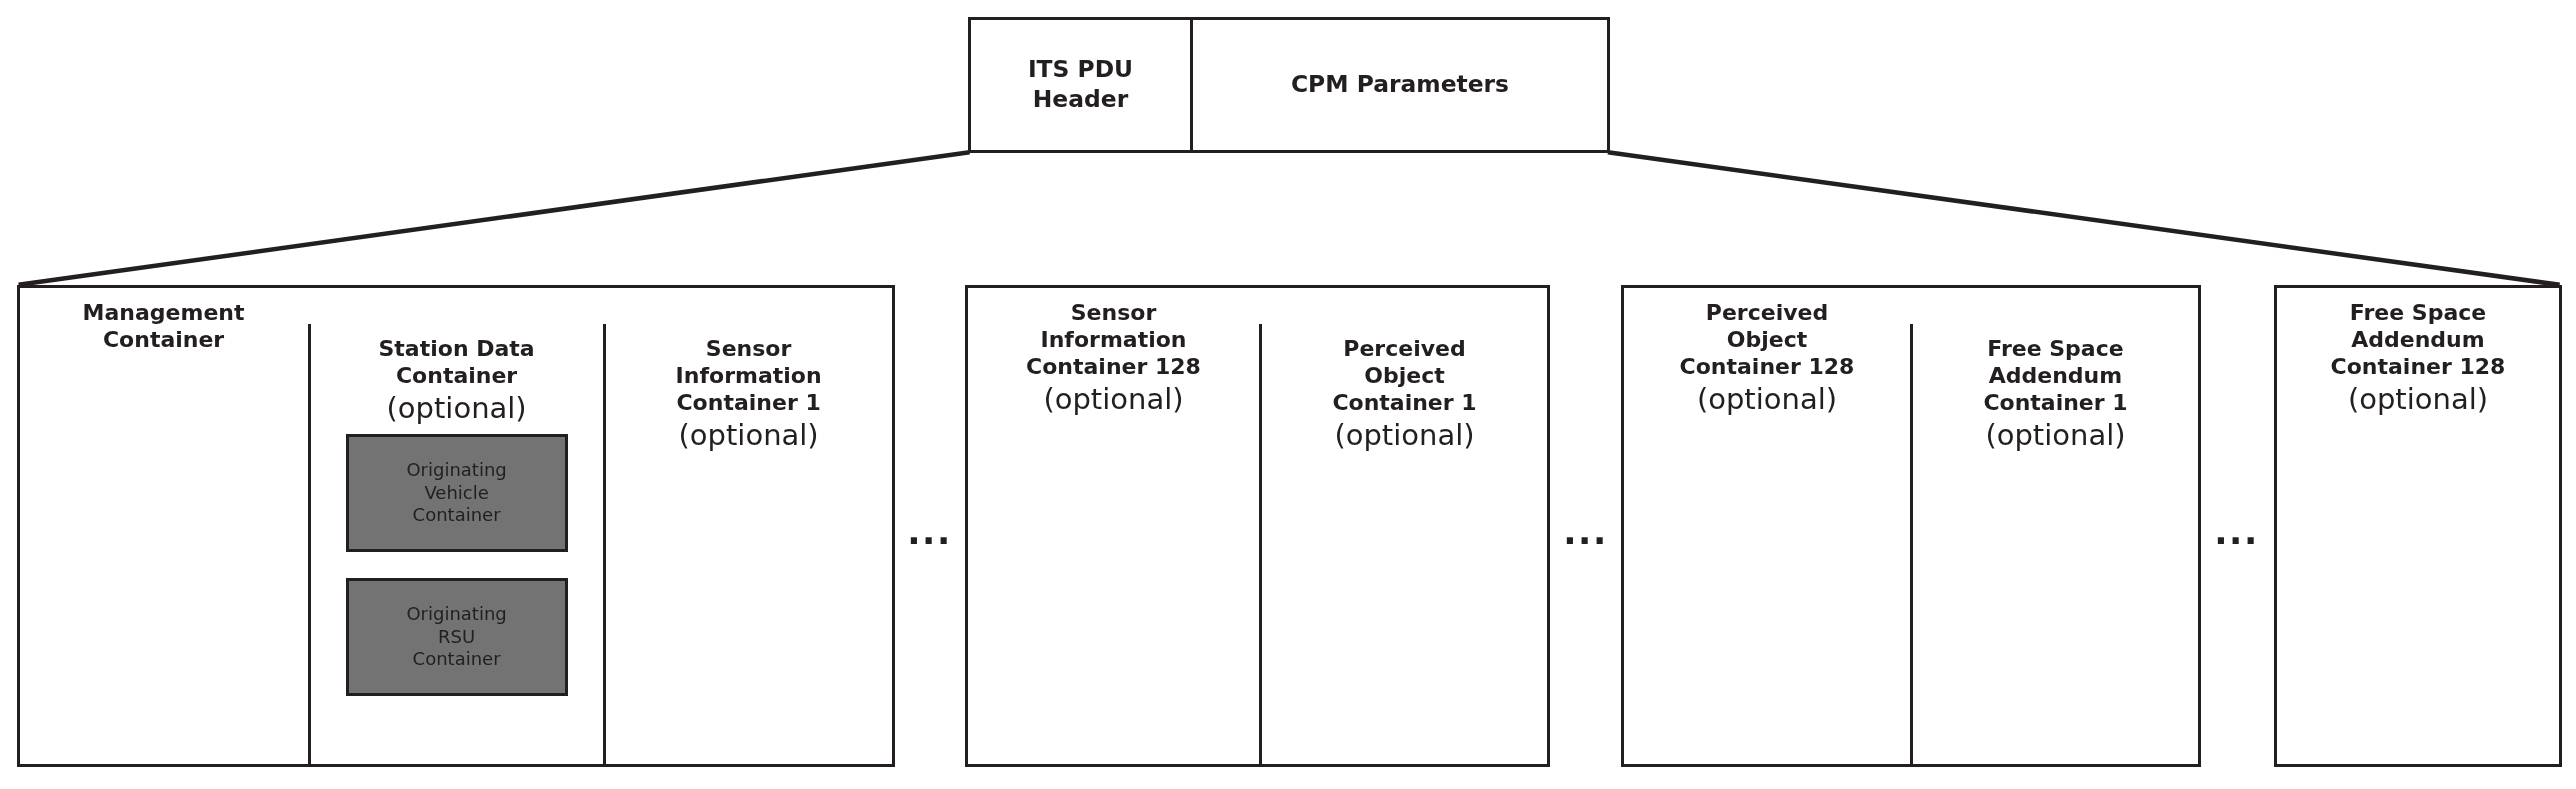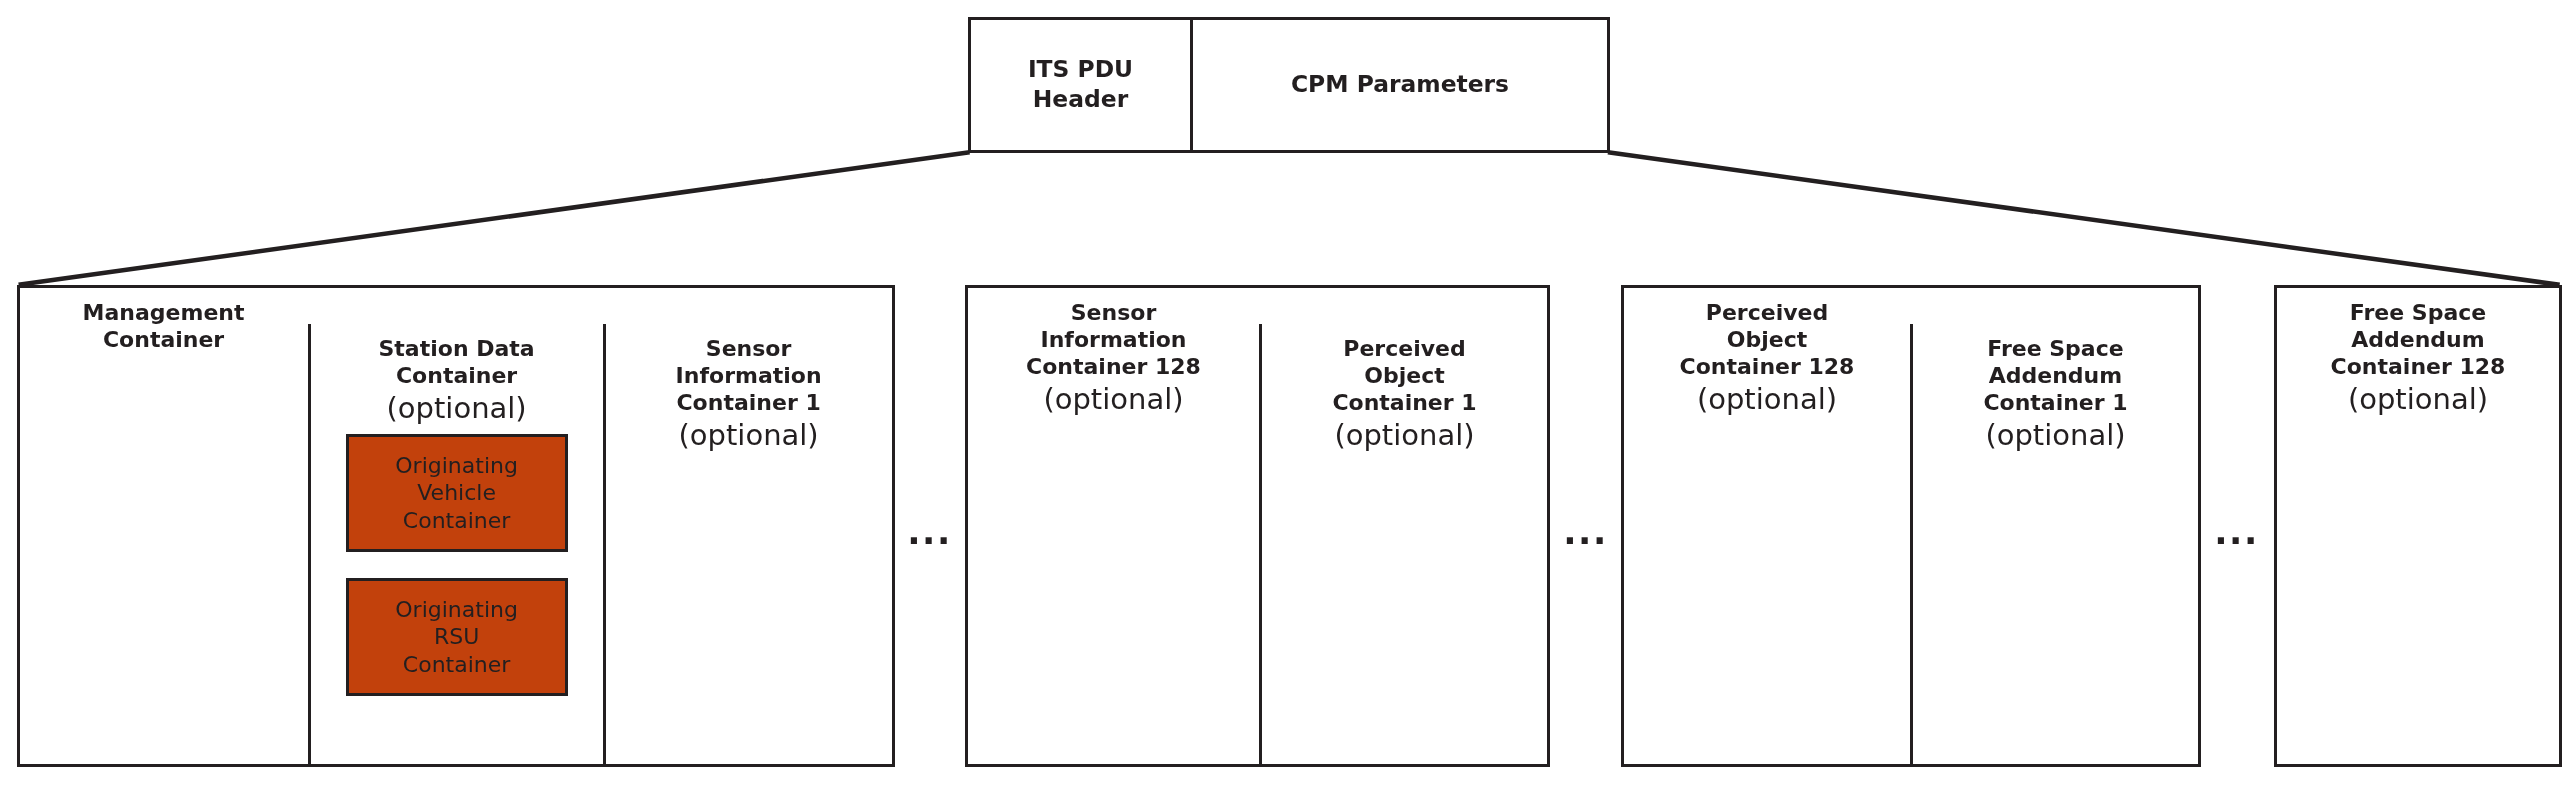--- a/index.html
+++ b/index.html
@@ -115,26 +115,26 @@
     width: 100%;
     display: flex;
     flex-direction: column;
     align-items: center;
   }
   .subbox {
     box-sizing: border-box;
     width: 222px;
     height: 118px;
     border: 3px solid #231f20;
-    background: #c2410c;
+    background: #737373;
     display: flex;
     align-items: center;
     justify-content: center;
     text-align: center;
-    font-size: 22px;
+    font-size: 18px;
     line-height: 1.26;
     color: #231f20;
     white-space: pre-line;
   }
   .subbox.second { margin-top: 26px; }
 
   
   .ellipsis {
     position: absolute;
     top: 515px;

